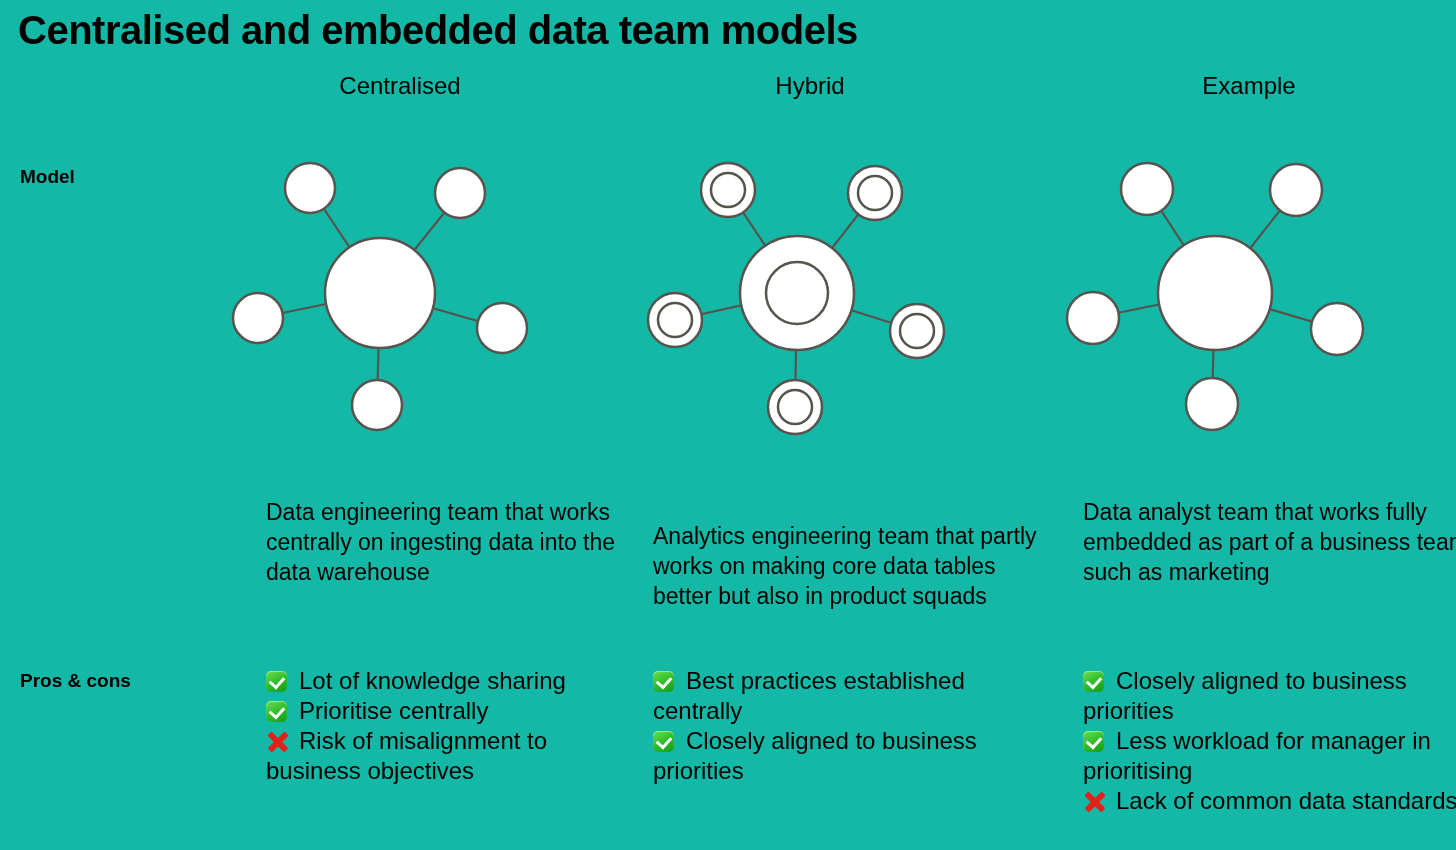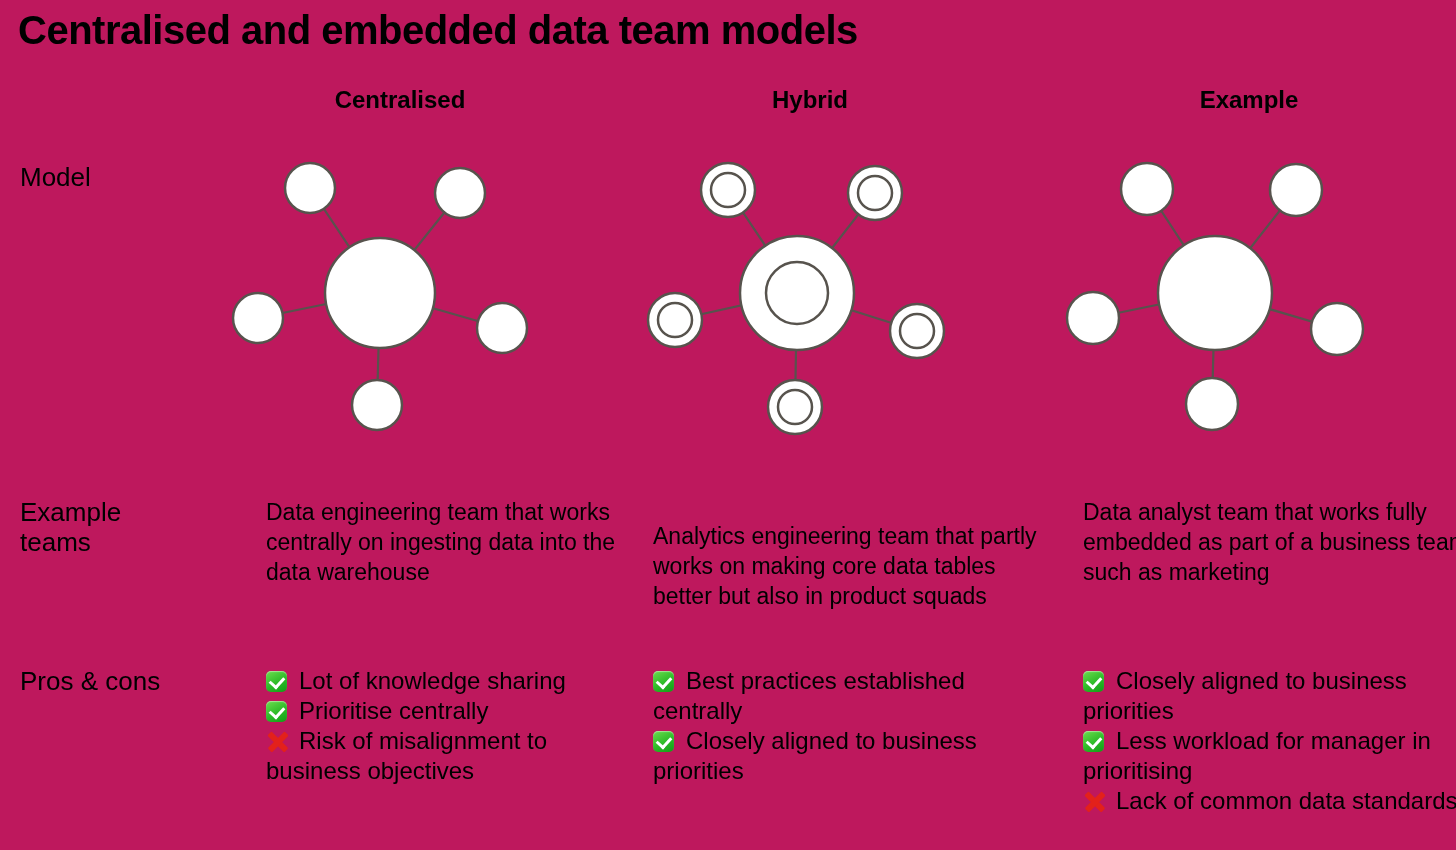--- a/index.html
+++ b/index.html
@@ -1,30 +1,30 @@
 <!DOCTYPE html>
 <html><head>
 <meta charset="utf-8">
 <style>
   html,body{margin:0;padding:0;background:#fff;}
   .canvas{
-    position:relative;width:1456px;height:850px;background:#be185d;
+    position:relative;width:1456px;height:850px;background:#14b8a6;
     font-family:"Liberation Sans",sans-serif;color:#000;overflow:hidden;
   }
   .page-title{
     position:absolute;left:18px;top:8px;margin:0;
     font-size:40px;font-weight:bold;letter-spacing:-0.5px;
   }
   .col-header{
-    position:absolute;top:86px;transform:translateX(-50%);
-    font-size:24px;font-weight:bold;white-space:nowrap;
+    position:absolute;top:72px;transform:translateX(-50%);
+    font-size:24px;font-weight:normal;white-space:nowrap;
   }
   .row-label{
     position:absolute;left:20px;width:155px;
-    font-size:26px;font-weight:normal;line-height:30px;
+    font-size:19px;font-weight:bold;line-height:30px;
   }
   .diagram{position:absolute;top:140px;width:340px;height:310px;}
   .diagram .node{fill:#fff;stroke:#57534d;}
   .diagram circle{stroke-width:2.5px;}
   .diagram .link{stroke:#57534d;stroke-width:2.2px;}
   .body-text{
     position:absolute;font-size:23px;line-height:30px;margin-left:36px;
   }
   .pc-item{font-size:24px;line-height:30px;}
   .icon{
@@ -54,21 +54,20 @@
 
 <div class="canvas">
 
   <h1 class="page-title">Centralised and embedded data team models</h1>
 
   <div class="col-header" style="left:400px">Centralised</div>
   <div class="col-header" style="left:810px">Hybrid</div>
   <div class="col-header" style="left:1249px">Example</div>
 
   <div class="row-label" style="top:162px">Model</div>
-  <div class="row-label" style="top:497px">Example teams</div>
   <div class="row-label" style="top:666px">Pros &amp; cons</div>
 
   <svg class="diagram" style="left:230px" viewBox="0 0 340 310">
     <line class="link" x1="150" y1="153" x2="80" y2="48" stroke="#57534D"></line>
     <line class="link" x1="150" y1="153" x2="230" y2="53" stroke="#57534D"></line>
     <line class="link" x1="150" y1="153" x2="28" y2="178" stroke="#57534D"></line>
     <line class="link" x1="150" y1="153" x2="272" y2="188" stroke="#57534D"></line>
     <line class="link" x1="150" y1="153" x2="147" y2="265" stroke="#57534D"></line>
     <circle class="node n-white" cx="80" cy="48" r="25" fill="#FFFFFF" stroke="#57534D"></circle>
     <circle class="node n-white" cx="230" cy="53" r="25" fill="#FFFFFF" stroke="#57534D"></circle>

